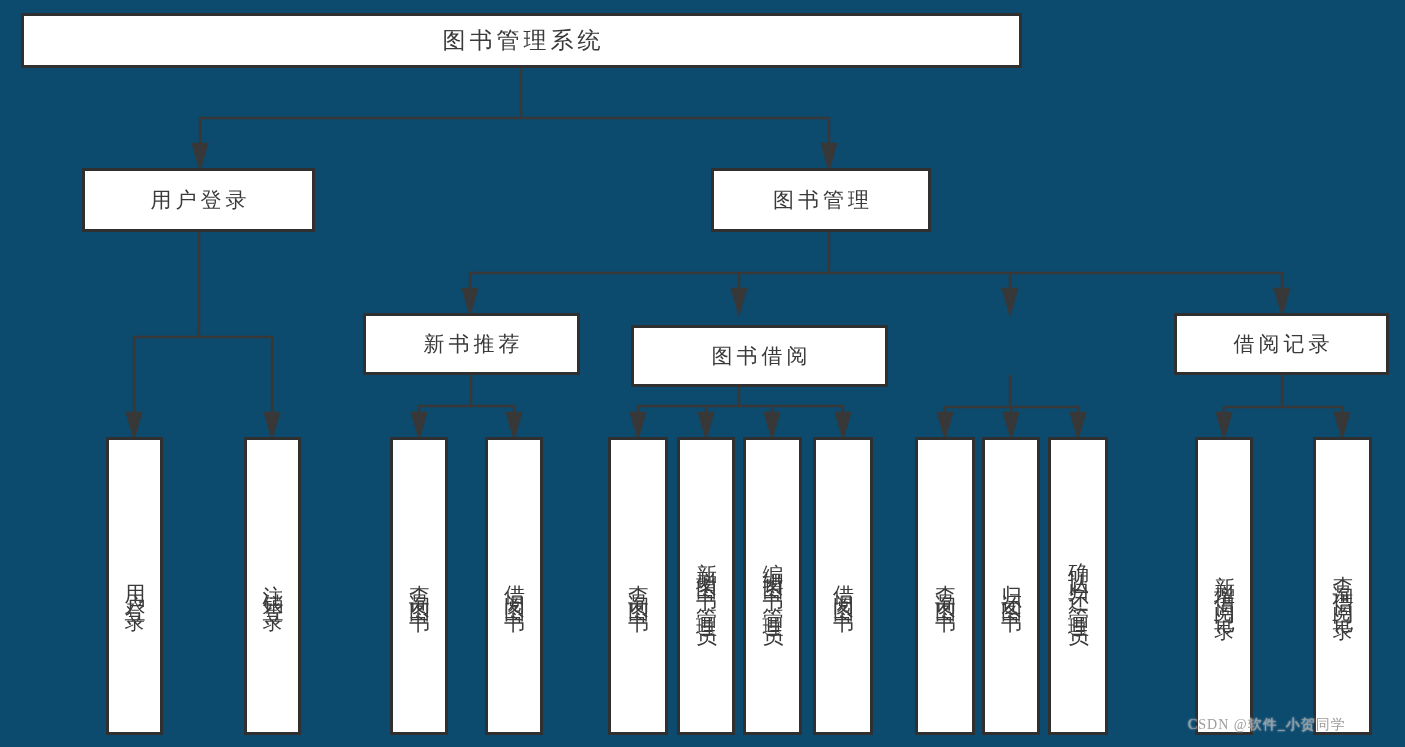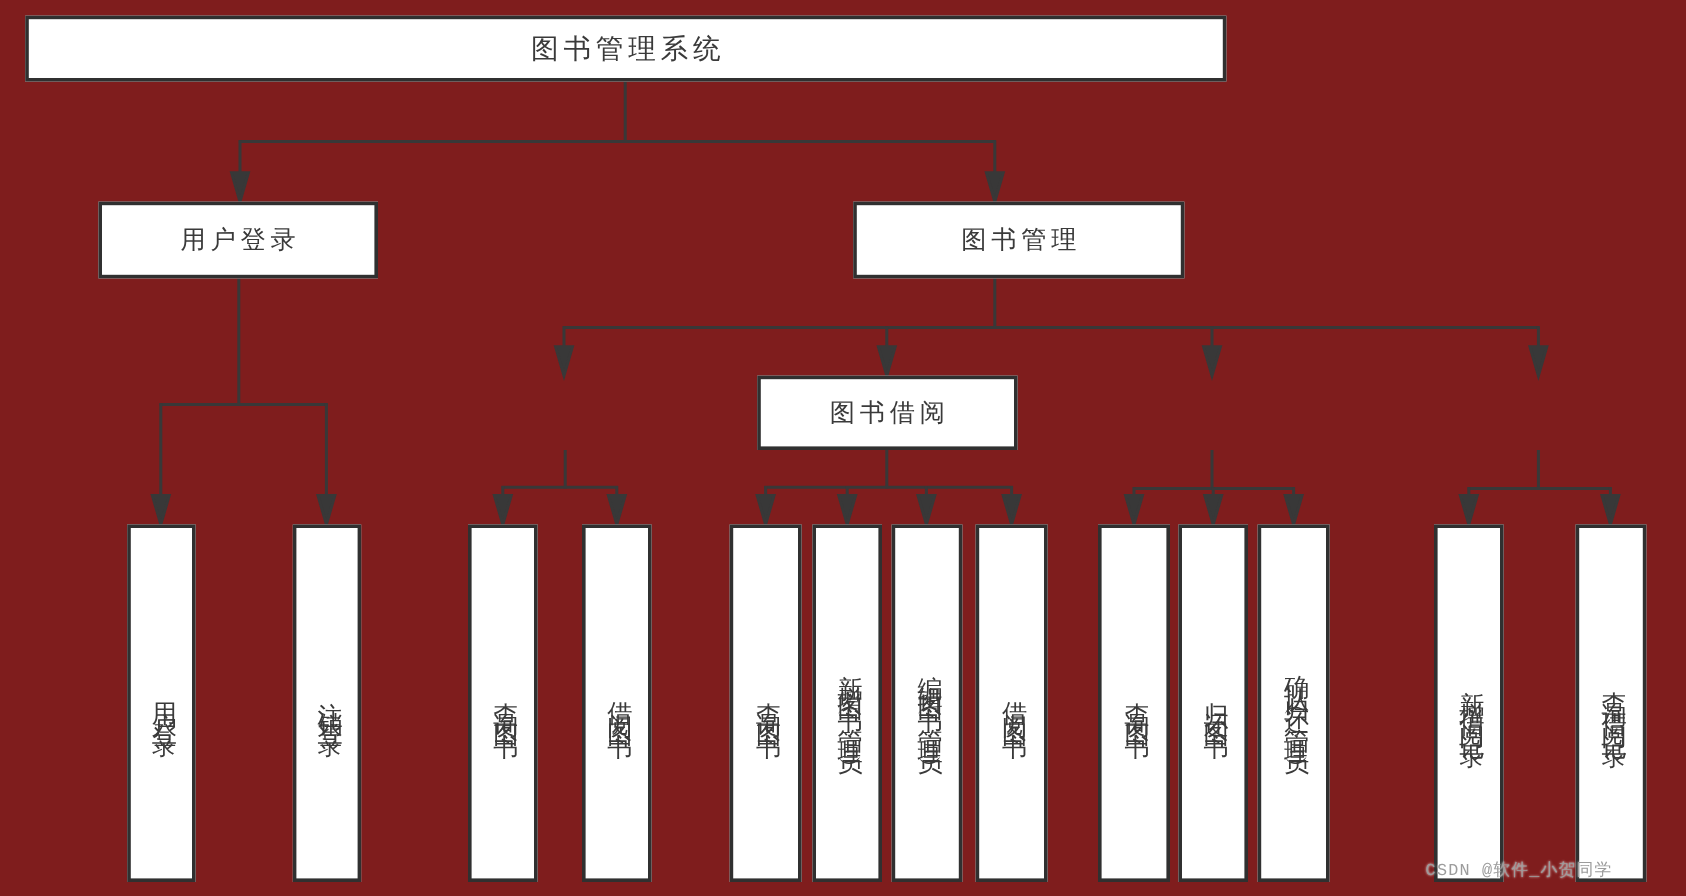--- a/index.html
+++ b/index.html
@@ -1,18 +1,18 @@
 <!DOCTYPE html>
 <html><head>
 <meta charset="utf-8">
 <style>
   html,body{margin:0;padding:0;background:#ffffff;}
   .canvas{
-    position:relative;width:1405px;height:747px;background:#7f1d1d;overflow:hidden;
-    font-family:Liberation Mono, monospace;
+    position:relative;width:1405px;height:747px;background:#0c4a6e;overflow:hidden;
+    font-family:Liberation Serif, serif;
     color:#333333;
   }
   .connectors{position:absolute;left:0;top:0;width:1405px;height:747px;pointer-events:none;}
   .node{
     position:absolute;box-sizing:border-box;border:3px solid #303030;background:#ffffff;
     display:flex;align-items:center;justify-content:center;
   }
   .node .hlabel{
     font-size:21px;letter-spacing:4px;text-indent:4px;white-space:nowrap;color:#3a3a3a;
   }
@@ -96,26 +96,32 @@
       <polygon points="1335,413 1349,413 1342,437"></polygon>
   </svg>
 
   <div class="node root" style="left:21px;top:13px;width:1001px;height:55px;">
     <span class="hlabel">图书管理系统</span>
   </div>
 
   <div class="node" style="left:82px;top:168px;width:233px;height:64px;">
     <span class="hlabel">用户登录</span>
   </div>
-  <div class="node" style="left:711px;top:168px;width:276px;height:64px;">
+  <div class="node" style="left:711px;top:168px;width:220px;height:64px;">
     <span class="hlabel">图书管理</span>
   </div>
 
-  <div class="node" style="left:631px;top:313px;width:217px;height:62px;">
+  <div class="node" style="left:363px;top:313px;width:217px;height:62px;">
+    <span class="hlabel">新书推荐</span>
+  </div>
+  <div class="node" style="left:631px;top:325px;width:257px;height:62px;">
     <span class="hlabel">图书借阅</span>
+  </div>
+  <div class="node" style="left:1174px;top:313px;width:215px;height:62px;">
+    <span class="hlabel">借阅记录</span>
   </div>
 
   <div class="node leaf" style="left:106px;top:437px;width:57px;height:298px;">
     <span class="vlabel">用户登录</span>
   </div>
   <div class="node leaf" style="left:244px;top:437px;width:57px;height:298px;">
     <span class="vlabel">注销登录</span>
   </div>
 
   <div class="node leaf" style="left:390px;top:437px;width:58px;height:298px;">

